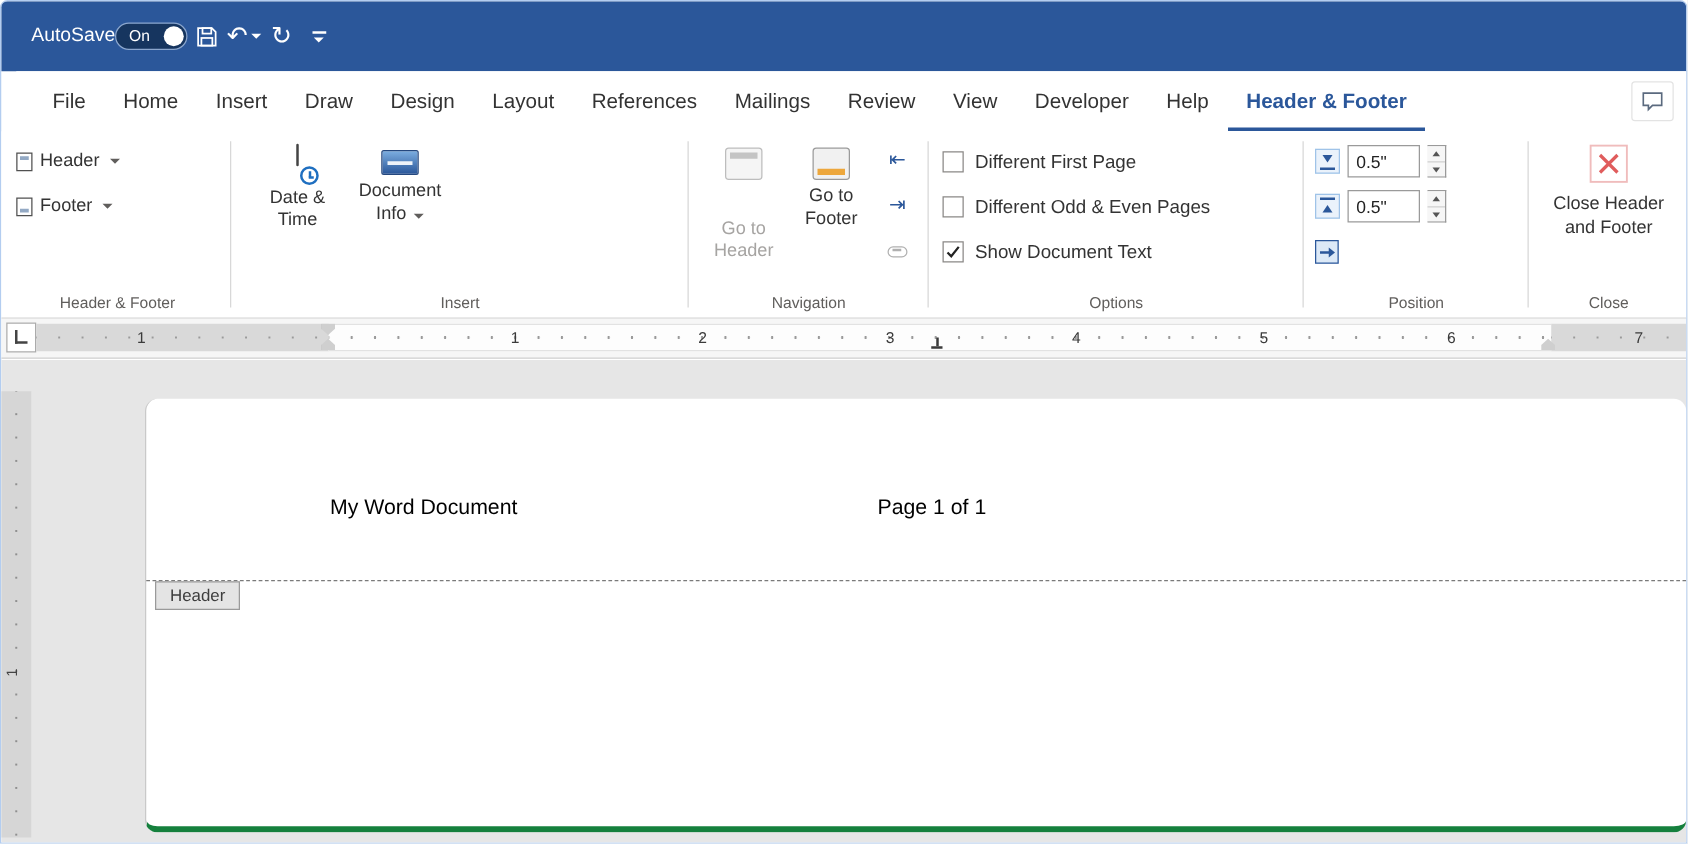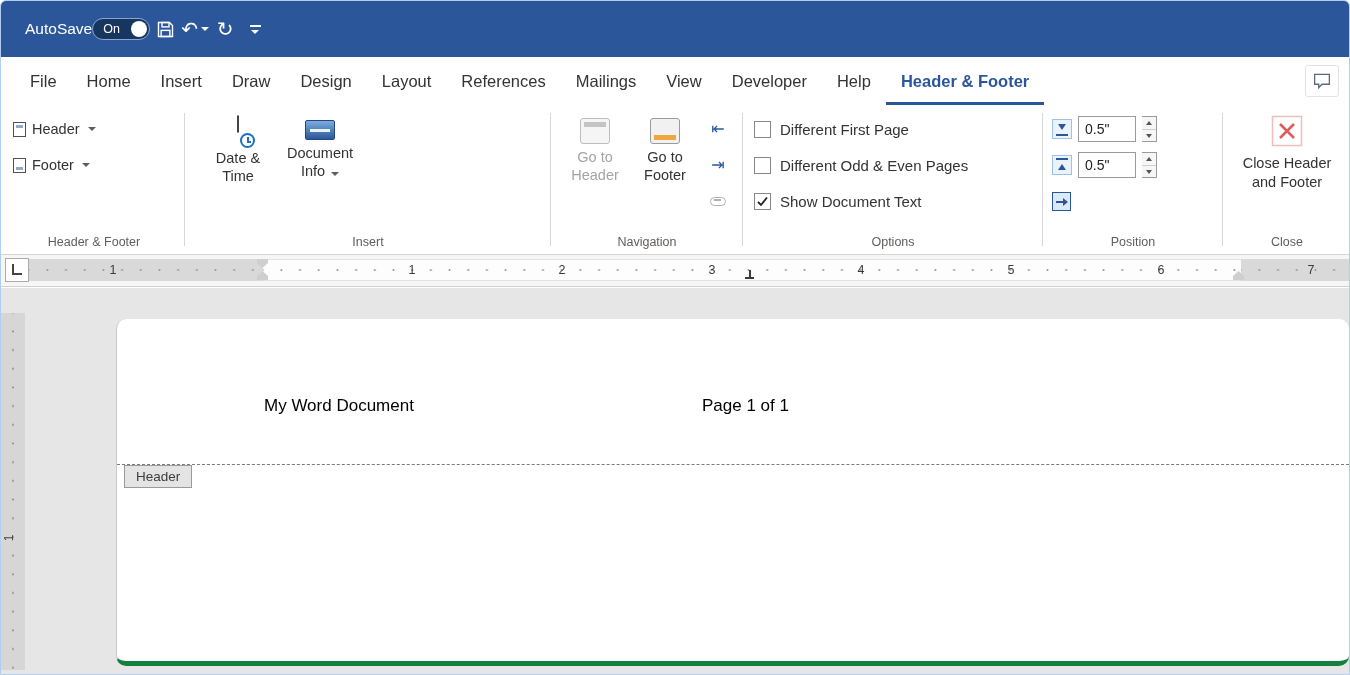--- a/index.html
+++ b/index.html
@@ -14,37 +14,37 @@
   .autosave-state { font-size:12.5px; margin-left:10px; color:#fff; }
   .toggle-knob { position:absolute; right:2px; top:2px; width:16px; height:16px; border-radius:50%; background:#fff; }
   .tb-btn { background:none; border:none; color:#fff; display:flex; align-items:center; justify-content:center; height:40px; min-width:30px; cursor:default; }
   .glyph { font-size:20px; color:#fff; line-height:1; }
   .mini-chev { width:0; height:0; border-left:4px solid transparent; border-right:4px solid transparent; border-top:4px solid #fff; margin-left:3px; }
   .cust { display:flex; flex-direction:column; align-items:center; gap:3px; }
   .cust .line { width:11px; height:2px; background:#fff; }
   .cust .tri { width:0; height:0; border-left:4px solid transparent; border-right:4px solid transparent; border-top:4.5px solid #fff; }
 
   
-  .tabrow { position:absolute; top:56px; left:0; right:0; height:48px; background:#fff; display:flex; align-items:stretch; padding-left:14px; }
+  .tabrow { position:absolute; top:56px; left:12px; right:0; height:48px; background:#fff; display:flex; align-items:stretch; padding-left:14px; }
   .tab { padding:0 15px; display:flex; align-items:center; font-size:16.5px; color:#333; cursor:default; white-space:nowrap; }
   .tab.active { color:#2b579a; font-weight:700; box-shadow: inset 0 -3px 0 #2b579a; }
   .comment-btn { position:absolute; right:10px; top:64px; width:34px; height:32px; background:#fff; border:1px solid #e3e3e3; border-radius:3px; display:flex; align-items:center; justify-content:center; }
 
   
   .ribbon { position:absolute; top:104px; left:0; right:0; height:150px; background:#fff; border-bottom:1px solid #d4d4d4; }
   .group { position:absolute; top:0; bottom:0; }
   .group-label { position:absolute; bottom:5px; left:0; right:0; text-align:center; font-size:12.5px; color:#605e5c; }
   .sep { position:absolute; top:8px; bottom:8px; width:1px; background:#d8d8d8; }
   .small-col { display:flex; flex-direction:column; padding-top:6px; }
   .small-item { height:36px; display:flex; align-items:center; gap:6px; font-size:14.5px; color:#333; padding:0 6px; cursor:default; white-space:nowrap; }
   .chev { width:0; height:0; border-left:4px solid transparent; border-right:4px solid transparent; border-top:4px solid #605e5c; margin-left:2px; flex:none; }
   .bigrow { display:flex; padding-left:16px; gap:8px; height:100%; }
   .bigbtn { width:68px; display:flex; flex-direction:column; align-items:center; padding-top:10px; font-size:14.5px; color:#333; text-align:center; line-height:1.25; cursor:default; }
   .bigbtn .biglabel-wrap { margin-top:4px; }
-  .bigbtn.disabled { color:#a6a4a2; }
+  .bigbtn.disabled { color:#a6a4a2;gap:26px; }
 
   
   .doc-ic { width:13px; height:15px; border:1px solid #505050; background:#fff; position:relative; flex:none; }
   .doc-ic .bar { position:absolute; left:2px; right:2px; height:3px; background:#93a9c4; }
   .doc-ic .bar.top { top:2px; } .doc-ic .bar.bottom { bottom:2px; }
   .doc-ic .hash::before { content:"#"; position:absolute; right:-3px; bottom:-5px; font-size:10px; font-weight:bold; color:#1f7a44; }
 
   
   .cal-wrap { position:relative; width:30px; height:30px; }
   .cal { width:26px; height:24px; border:1.5px solid #444; border-radius:2px; background:#fff; position:relative; }
@@ -186,20 +186,23 @@
     <div class="tab">
         <span>Layout</span>
       </div>
     <div class="tab">
         <span>References</span>
       </div>
     <div class="tab">
         <span>Mailings</span>
       </div>
     <div class="tab">
+        <span>Review</span>
+      </div>
+    <div class="tab">
         <span>View</span>
       </div>
     <div class="tab">
         <span>Developer</span>
       </div>
     <div class="tab">
         <span>Help</span>
       </div>
     <div class="tab active">
         <span>Header &amp; Footer</span>

